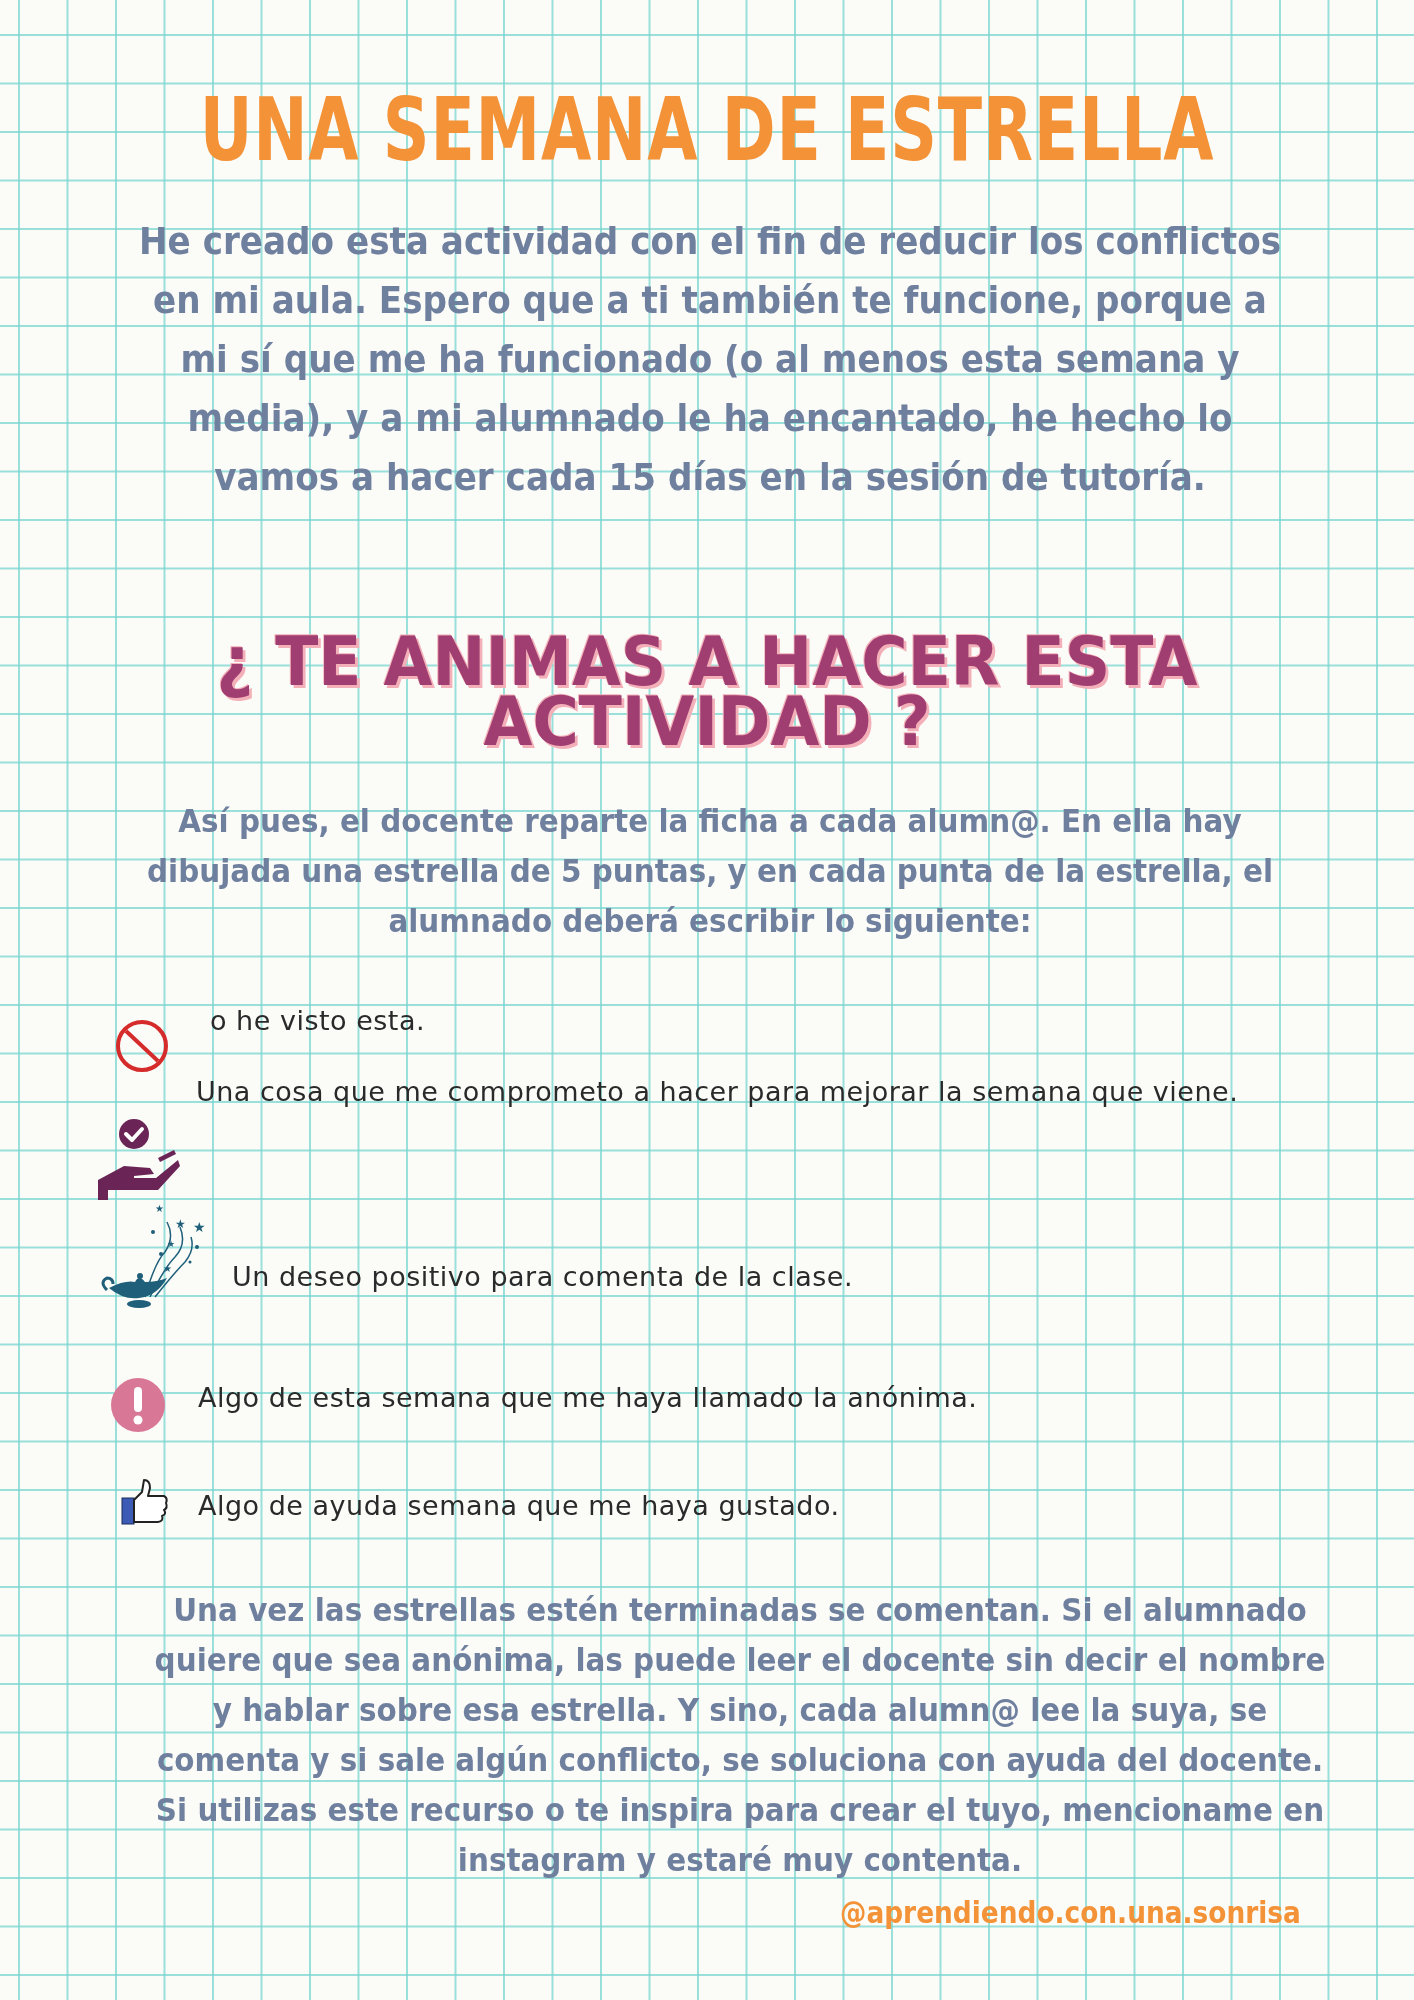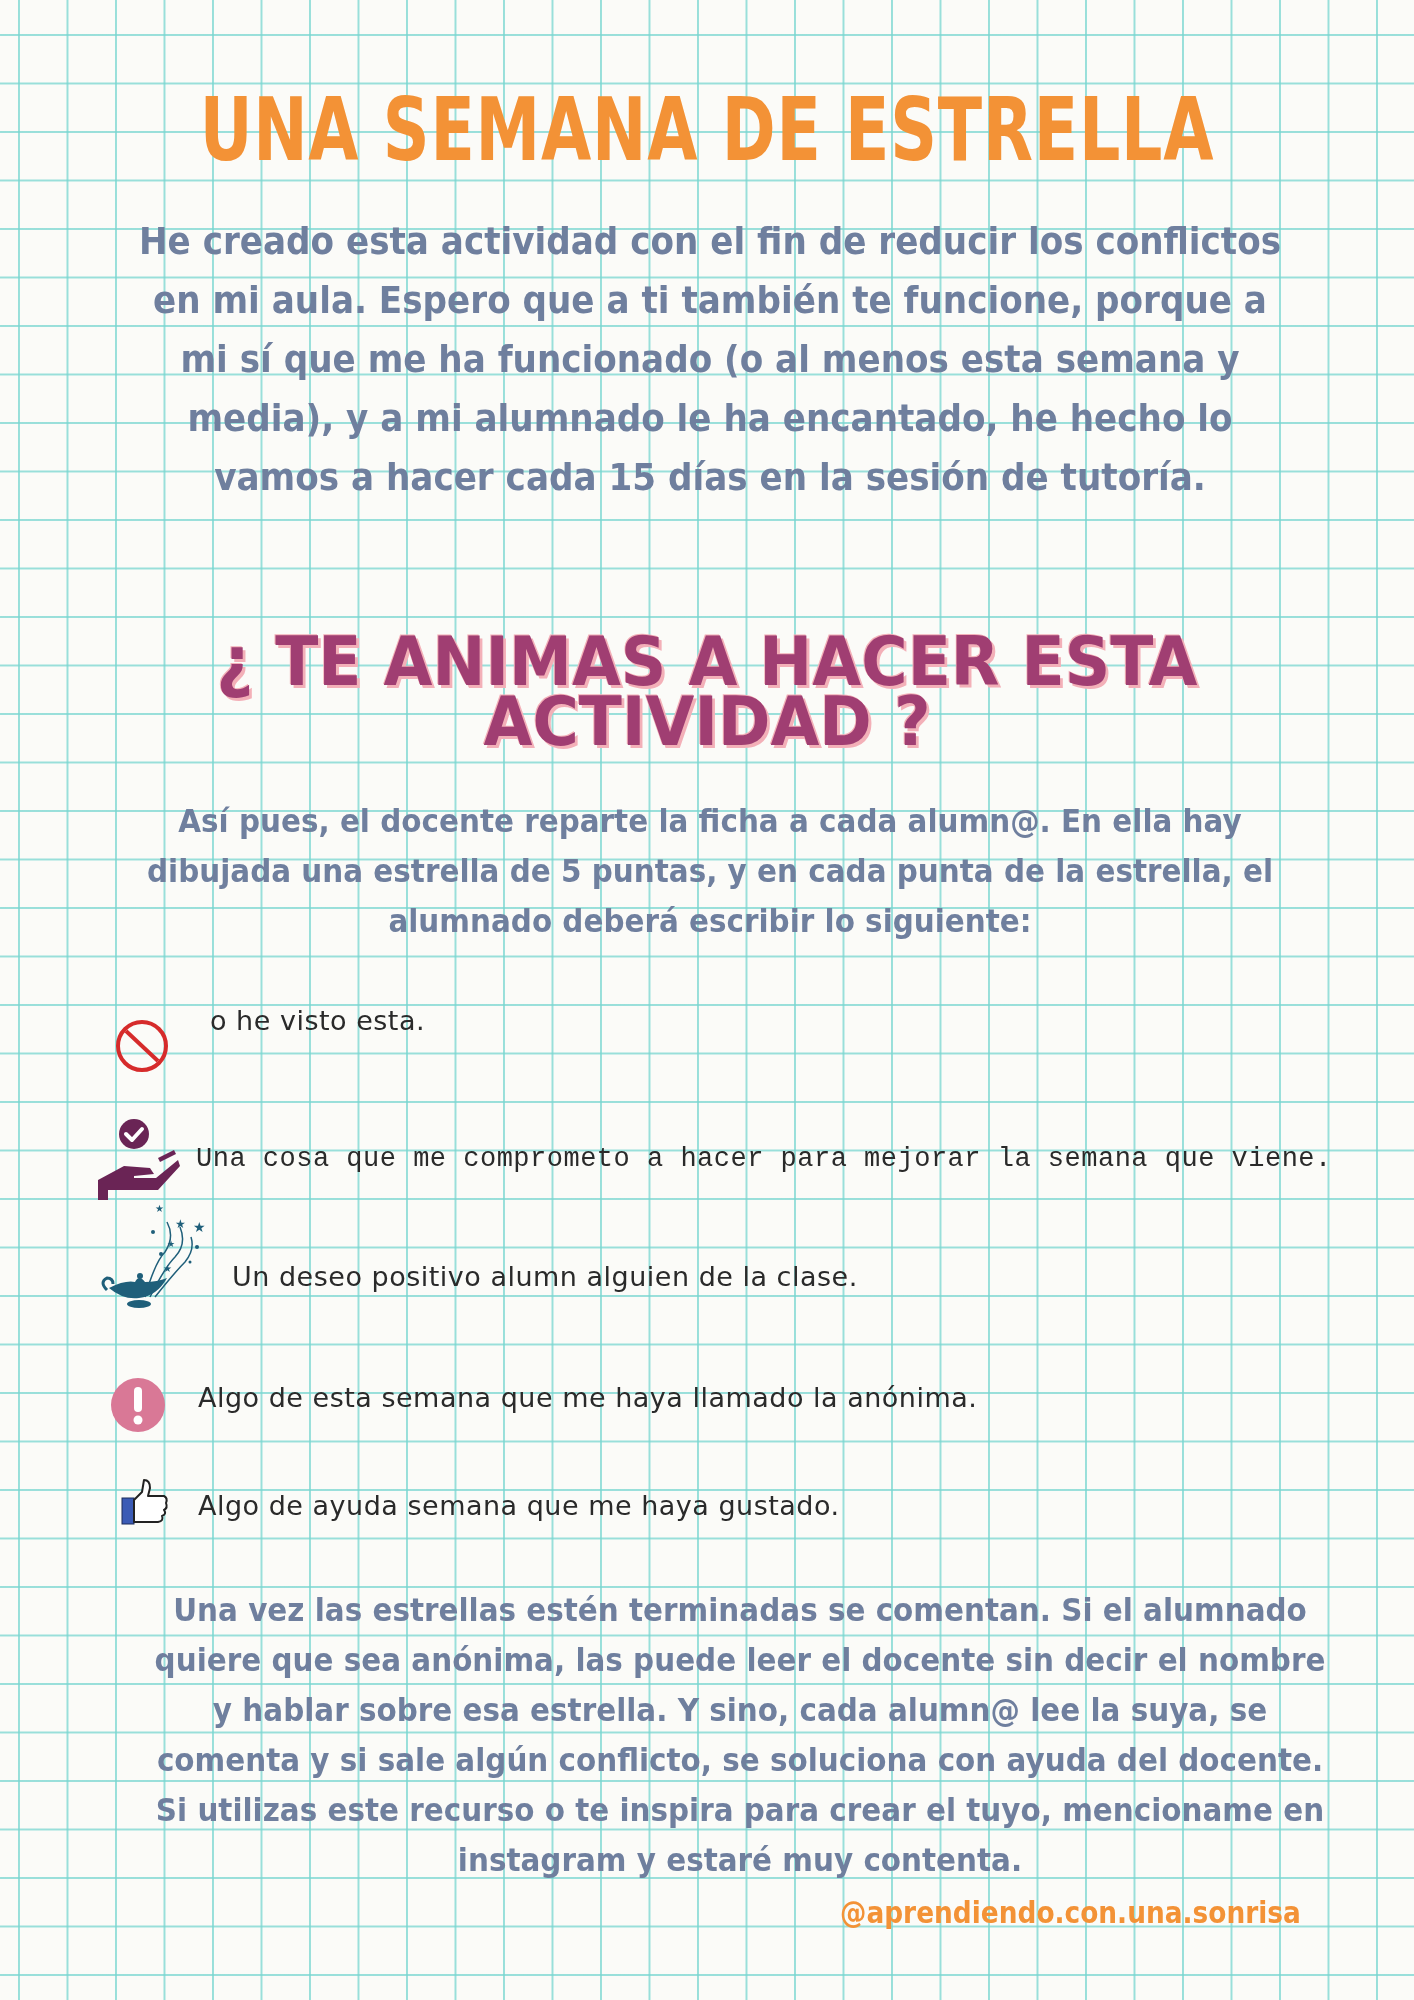--- a/index.html
+++ b/index.html
@@ -74,21 +74,21 @@
 <div class="abs" style="left:94px; top:1118px;">
   <span>
     <svg width="88" height="86" viewBox="0 0 88 86">
       <circle cx="40" cy="16" r="15" fill="#6a2455"></circle>
       <polyline points="32,16 38,22 48,11" fill="none" stroke="#fff" stroke-width="4" stroke-linecap="round" stroke-linejoin="round"></polyline>
       <path d="M4 62 L30 48 L56 50 L60 56 L40 58 L40 60 L62 60 L84 42 L86 48 L64 72 L14 72 L14 82 L4 82 Z" fill="#6a2455"></path>
       <path d="M64 40 L80 32 L82 36 L66 44 Z" fill="#6a2455"></path>
     </svg>
   </span>
 </div>
-<div class="abs item-text" style="left:196px; top:1135px;font-family:Liberation Mono, monospace;">Una cosa que me comprometo a hacer para mejorar la semana que viene.</div>
+<div class="abs item-text" style="left:196px; top:1067px;">Una cosa que me comprometo a hacer para mejorar la semana que viene.</div>
 
 <div class="abs" style="left:95px; top:1202px;">
   <span>
     <svg width="120" height="112" viewBox="0 0 120 112">
       <path d="M50 95 Q60 60 70 50 Q80 35 72 20" fill="none" stroke="#1f5f7a" stroke-width="1.5"></path>
       <path d="M55 95 Q70 65 80 55 Q92 42 85 25" fill="none" stroke="#1f5f7a" stroke-width="1.5"></path>
       <path d="M60 95 Q80 70 90 60 Q100 48 96 35" fill="none" stroke="#1f5f7a" stroke-width="1.5"></path>
       <text x="60" y="10" font-size="10" fill="#1f5f7a" font-family="DejaVu Sans, sans-serif">★</text>
       <text x="80" y="26" font-size="12" fill="#1f5f7a" font-family="DejaVu Sans, sans-serif">★</text>
       <text x="98" y="30" font-size="14" fill="#1f5f7a" font-family="DejaVu Sans, sans-serif">★</text>
@@ -98,21 +98,21 @@
       <circle cx="102" cy="45" r="2" fill="#1f5f7a"></circle>
       <circle cx="66" cy="52" r="2" fill="#1f5f7a"></circle>
       <circle cx="95" cy="60" r="1.5" fill="#1f5f7a"></circle>
       <path d="M12 88 Q4 80 12 76 Q18 76 18 82" fill="none" stroke="#1f5f7a" stroke-width="3"></path>
       <path d="M14 86 Q30 78 40 80 Q44 72 50 80 Q62 80 72 76 Q62 94 44 96 Q28 98 14 86 Z" fill="#1f5f7a"></path>
       <ellipse cx="44" cy="102" rx="12" ry="4" fill="#1f5f7a"></ellipse>
       <circle cx="45" cy="74" r="3" fill="#1f5f7a"></circle>
     </svg>
   </span>
 </div>
-<div class="abs item-text" style="left:232px; top:1252px;">Un deseo positivo alumn alguien de la clase.</div>
+<div class="abs item-text" style="left:232px; top:1252px;">Un deseo positivo para comenta de la clase.</div>
 
 <div class="abs" style="left:110px; top:1377px;">
   <span>
     <svg width="56" height="56" viewBox="0 0 56 56">
       <circle cx="28" cy="28" r="27" fill="#d97896"></circle>
       <rect x="24" y="10" width="8" height="25" rx="4" fill="#fff"></rect>
       <circle cx="28" cy="43" r="4.5" fill="#fff"></circle>
     </svg>
   </span>
 </div>

